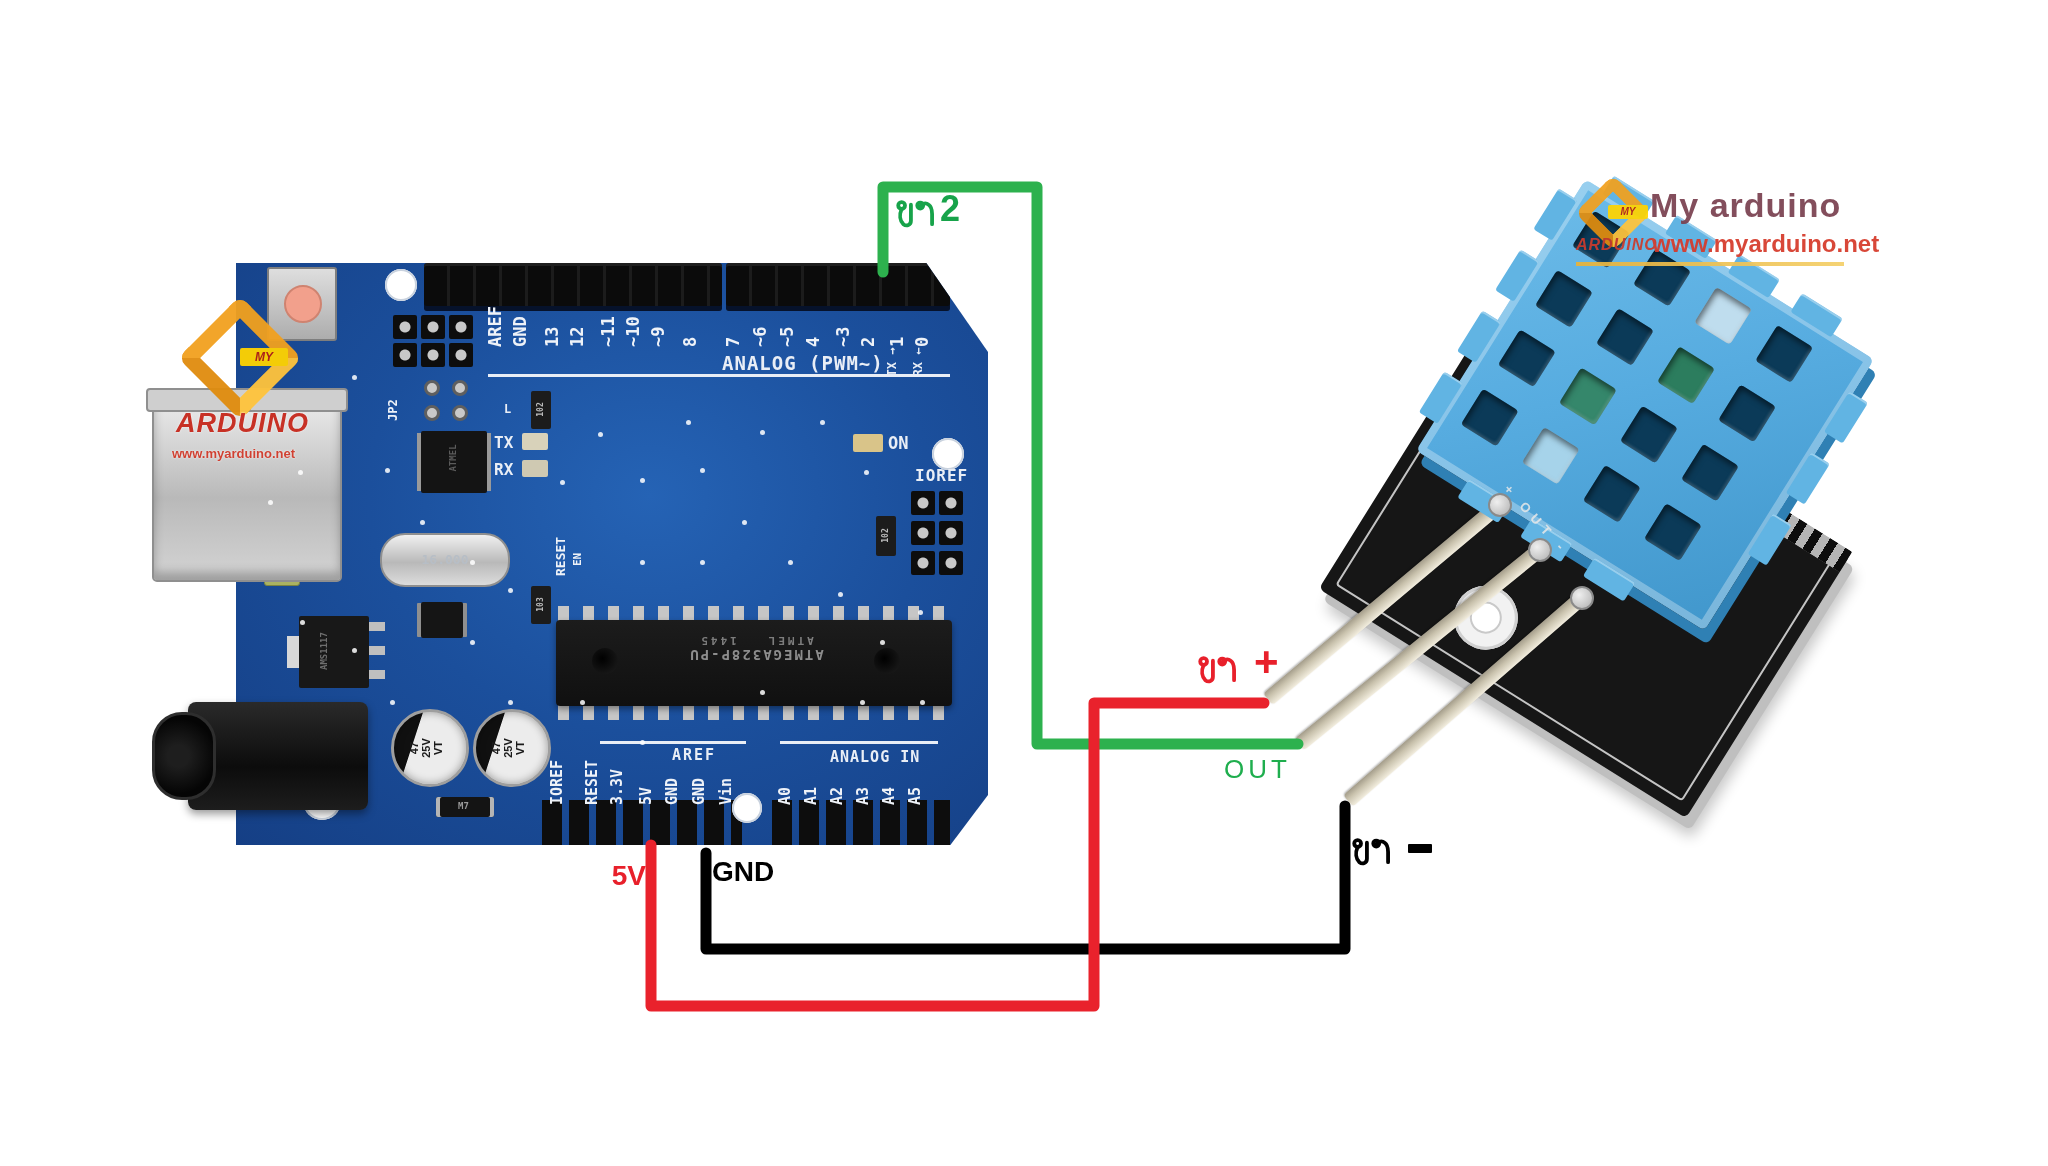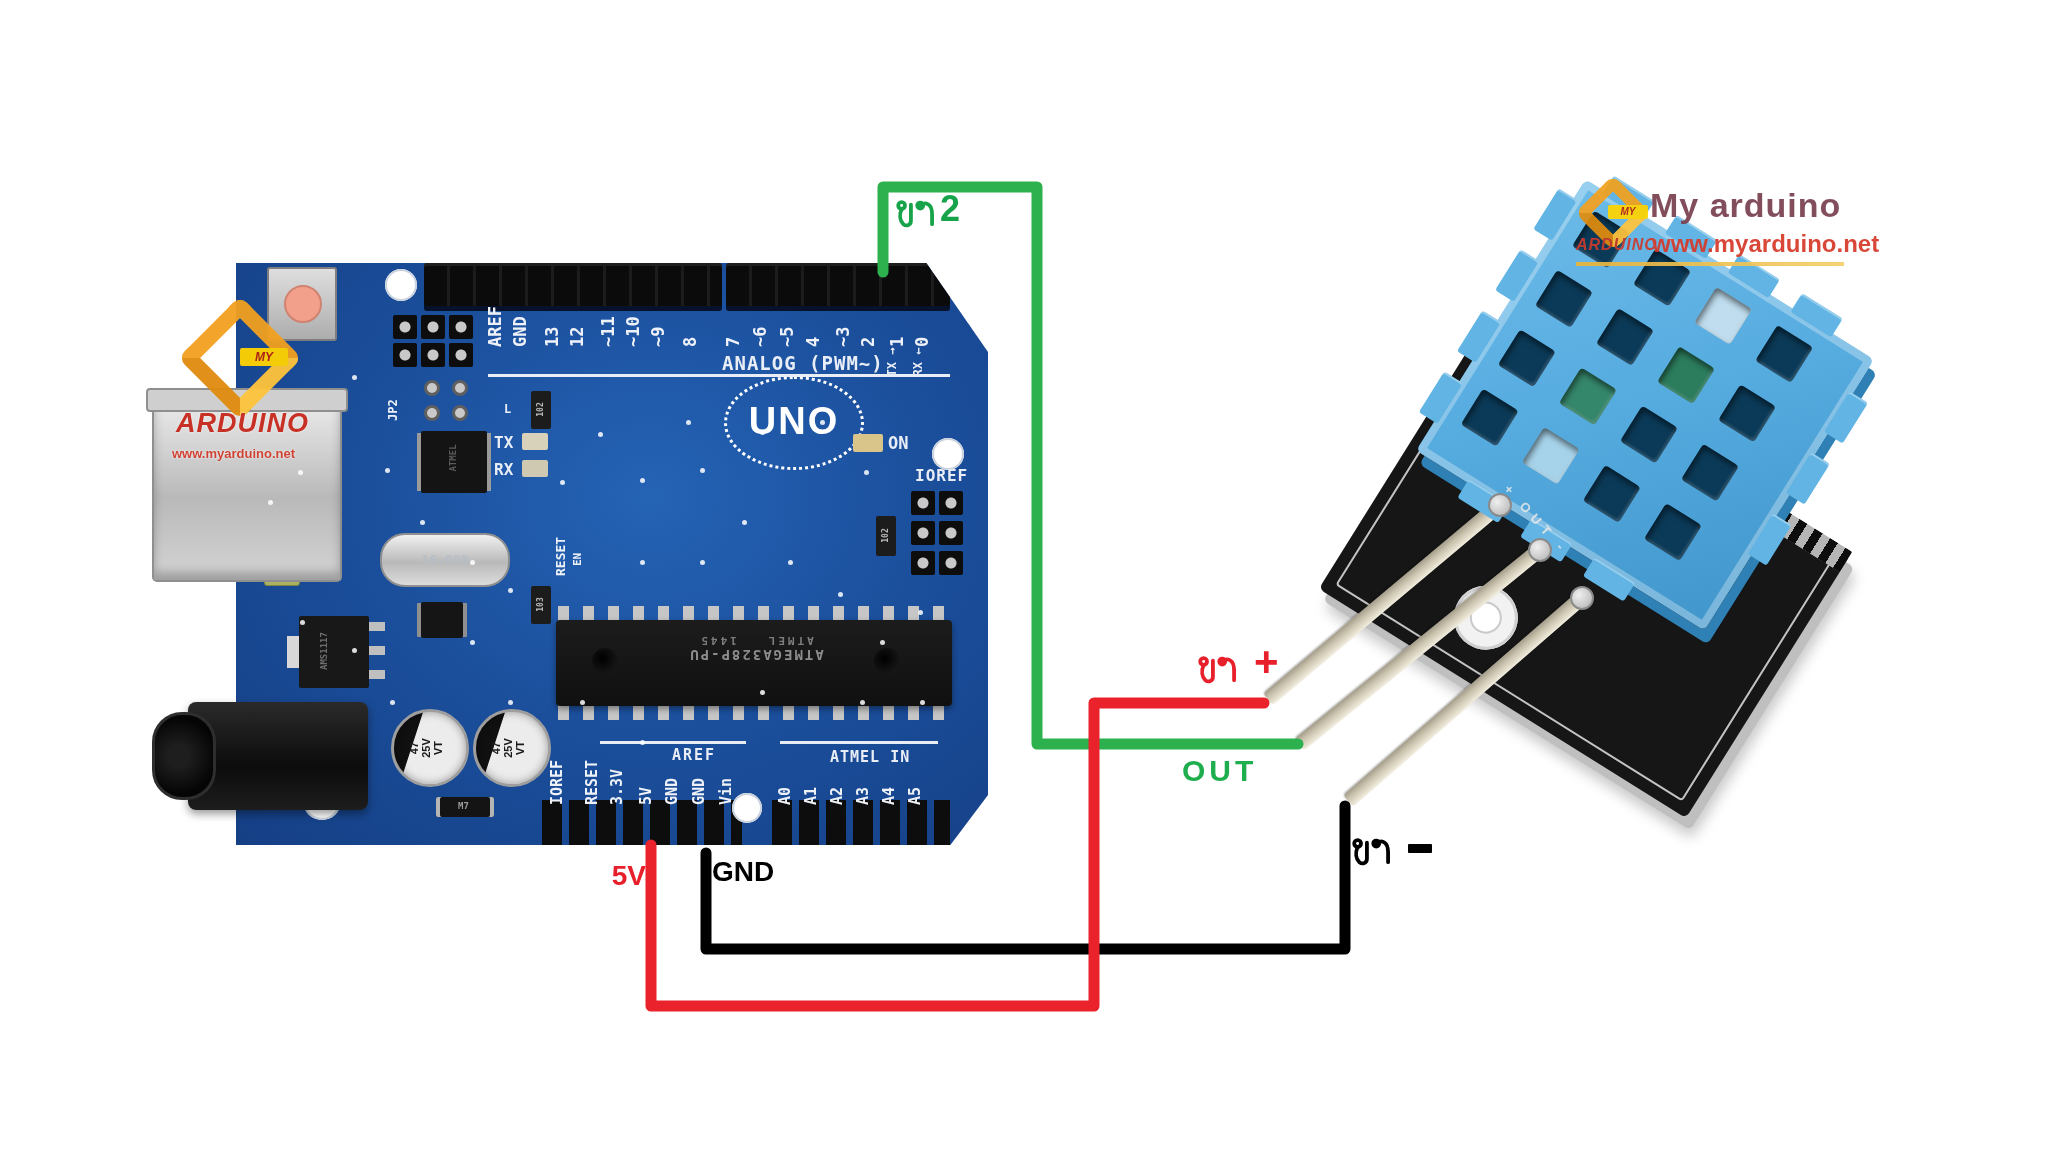--- a/index.html
+++ b/index.html
@@ -159,23 +159,20 @@
           <span>ATMEL</span>&nbsp;&nbsp;
           <span>1445</span>
         </span>
       </div>
     </div>
 
     <div class="abs" style="left:640px;top:253px;width:20px;height:40px;background:#1c1c1c;border-radius:2px;">
       <span style="position:absolute;left:2px;top:15px;font:bold 8px 'DejaVu Sans Mono',monospace;color:#bbb;transform:rotate(-90deg);">102</span>
     </div>
 
-    <div class="abs" style="left:488px;top:113px;width:134px;height:88px;border:3px dotted #fff;border-radius:50%;text-align:center;">
-      <span style="font:800 38px 'Liberation Sans',sans-serif;color:#fff;line-height:84px;letter-spacing:2px;">UNO</span>
-    </div>
 
     <div class="abs" style="left:617px;top:171px;width:30px;height:18px;background:#d9c489;border-radius:2px;"></div>
     <span class="sk abs" style="left:652px;top:170px;font-size:17px;">ON</span>
 
     <span class="sk abs" style="left:679px;top:203px;font-size:16px;letter-spacing:1px;">IOREF</span>
     <div class="abs" style="left:675px;top:228px;width:56px;height:86px;display:grid;grid-template-columns:repeat(2,24px);grid-gap:4px;">
       <div class="hpin"></div>
         <div class="hpin"></div>
       <div class="hpin"></div>
         <div class="hpin"></div>
@@ -183,21 +180,21 @@
         <div class="hpin"></div>
     </div>
 
     <span class="sk abs" style="left:486px;top:89px;font-size:19px;letter-spacing:1px;">ANALOG (PWM~)</span>
     <div class="abs" style="left:252px;top:111px;width:462px;height:3px;background:#e9eef6;"></div>
     <span class="sk abs" style="left:642px;top:92px;font-size:12px;transform:rotate(-90deg);">TX →</span>
     <span class="sk abs" style="left:668px;top:92px;font-size:12px;transform:rotate(-90deg);">RX ←</span>
 
     <span class="sk abs" style="left:436px;top:483px;font-size:15px;letter-spacing:2px;">AREF</span>
     <div class="abs" style="left:364px;top:478px;width:146px;height:3px;background:#e9eef6;"></div>
-    <span class="sk abs" style="left:594px;top:485px;font-size:15px;letter-spacing:1px;">ATMEL IN</span>
+    <span class="sk abs" style="left:594px;top:485px;font-size:15px;letter-spacing:1px;">ANALOG IN</span>
     <div class="abs" style="left:544px;top:478px;width:158px;height:3px;background:#e9eef6;"></div>
   </div>
 
   <div id="gen" class="abs" style="left:0;top:0;width:2048px;height:1166px;z-index:20;pointer-events:none;">
       <span class="vlab" style="left: 460px; top: 302px;">AREF</span>
       <span class="vlab" style="left: 485px; top: 302px;">GND</span>
       <span class="vlab" style="left: 517px; top: 302px;">13</span>
       <span class="vlab" style="left: 542px; top: 302px;">12</span>
       <span class="vlab" style="left: 573px; top: 302px;">~11</span>
       <span class="vlab" style="left: 598px; top: 302px;">~10</span>
@@ -339,21 +336,21 @@
     <svg class="thai" width="44" height="36" viewBox="0 0 52 36">
       <g fill="none" stroke="currentColor" stroke-width="4.5" stroke-linecap="round">
         <circle cx="9" cy="8" r="4"></circle>
           <path d="M9 12 C6 19 7 26 11 30 C15 33 20 31 20 26 L20 7"></path>
         <circle cx="31" cy="8" r="3.5"></circle>
           <path d="M31 11 C31 6 37 4 41 7 C44.5 9.5 45 14 45 18 L45 30"></path>
       </g>
     </svg><span class="sr">ขา</span><span style="font-size:42px;font-weight:900;vertical-align:top;position:relative;top:-14px;margin-left:14px;">+</span>
   </div>
 
-  <span class="wlabel" style="left:1182px;top:754px;font-size:30px;font-weight:700;color:#1fae4e;letter-spacing:4px;">OUT</span>
+  <span class="wlabel" style="left:1224px;top:754px;font-size:26px;font-weight:400;color:#1fae4e;letter-spacing:4px;">OUT</span>
 
   <div class="wlabel" style="left:1350px;top:834px;color:#000;">
     <svg class="thai" width="44" height="36" viewBox="0 0 52 36">
       <g fill="none" stroke="currentColor" stroke-width="4.5" stroke-linecap="round">
         <circle cx="9" cy="8" r="4"></circle>
           <path d="M9 12 C6 19 7 26 11 30 C15 33 20 31 20 26 L20 7"></path>
         <circle cx="31" cy="8" r="3.5"></circle>
           <path d="M31 11 C31 6 37 4 41 7 C44.5 9.5 45 14 45 18 L45 30"></path>
       </g>
     </svg><span class="sr">ขา</span><span class="sr">-</span><span style="display:inline-block;width:24px;height:9px;background:currentColor;vertical-align:top;position:relative;top:10px;margin-left:14px;border-radius:1px;"></span>

